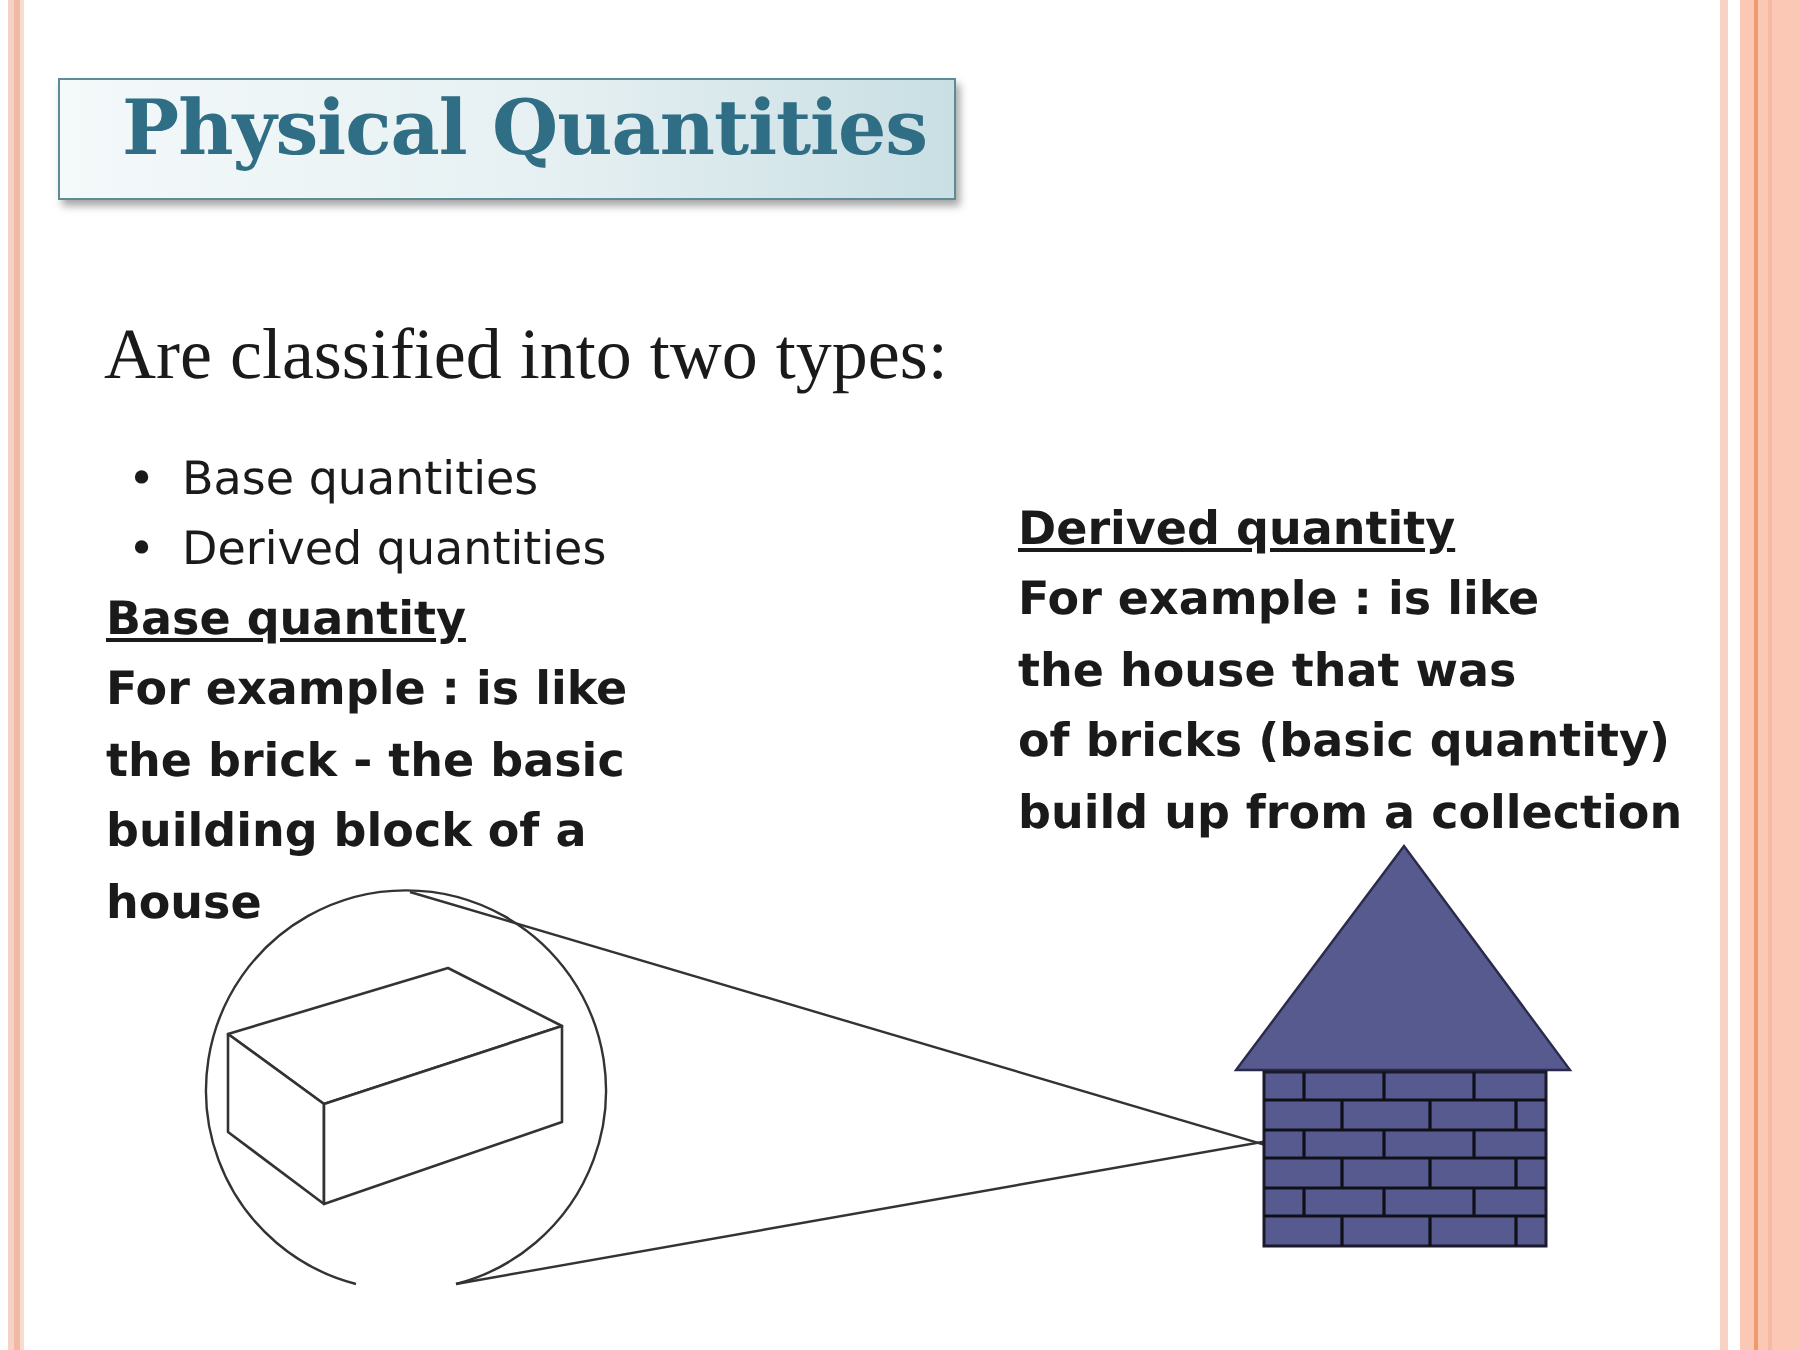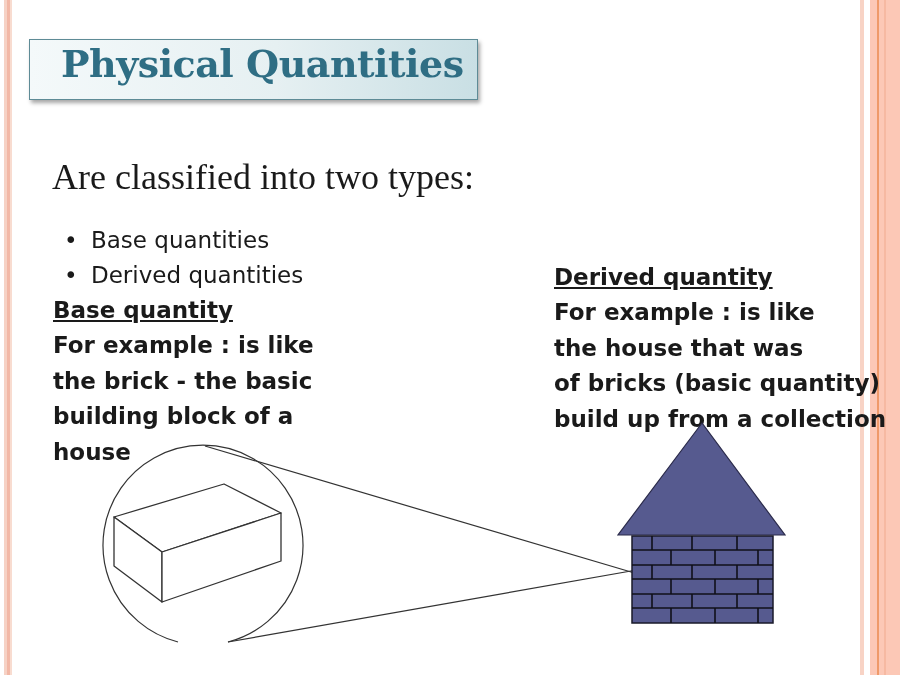--- a/index.html
+++ b/index.html
@@ -36,21 +36,21 @@
     position: absolute; left: 52px; top: 156px;
     font-size: 36px; color: #1a1a1a; white-space: nowrap; font-family: Liberation Serif, serif;
   }
   .bullets { position: absolute; left: 52px; top: 211px; margin: 12px; padding: 0; list-style: none; }
   .bullets li { font-size: 23px; line-height: 35px; color: #1a1a1a; white-space: nowrap; }
   .bullets .dot { display: inline-block; width: 27px; }
   .block { position: absolute; color: #1a1a1a; }
   .block .head { font-weight: bold; text-decoration: underline; font-size: 23px; line-height: 35px; white-space: nowrap; }
   .block .line { font-size: 23px; line-height: 35.5px; white-space: nowrap; font-weight: bold; }
   .base-block { left: 53px; top: 293px; }
-  .derived-block { left: 509px; top: 260px; margin-left: 45px; }
+  .derived-block { left: 509px; top: 248px; }
   svg.art { position: absolute; left: 0; top: 0; }
 </style>
 </head>
 <body>
 
 <div class="border-left">
   <div class="s1"></div>
     <div class="s2"></div>
     <div class="s3"></div>
 </div>

